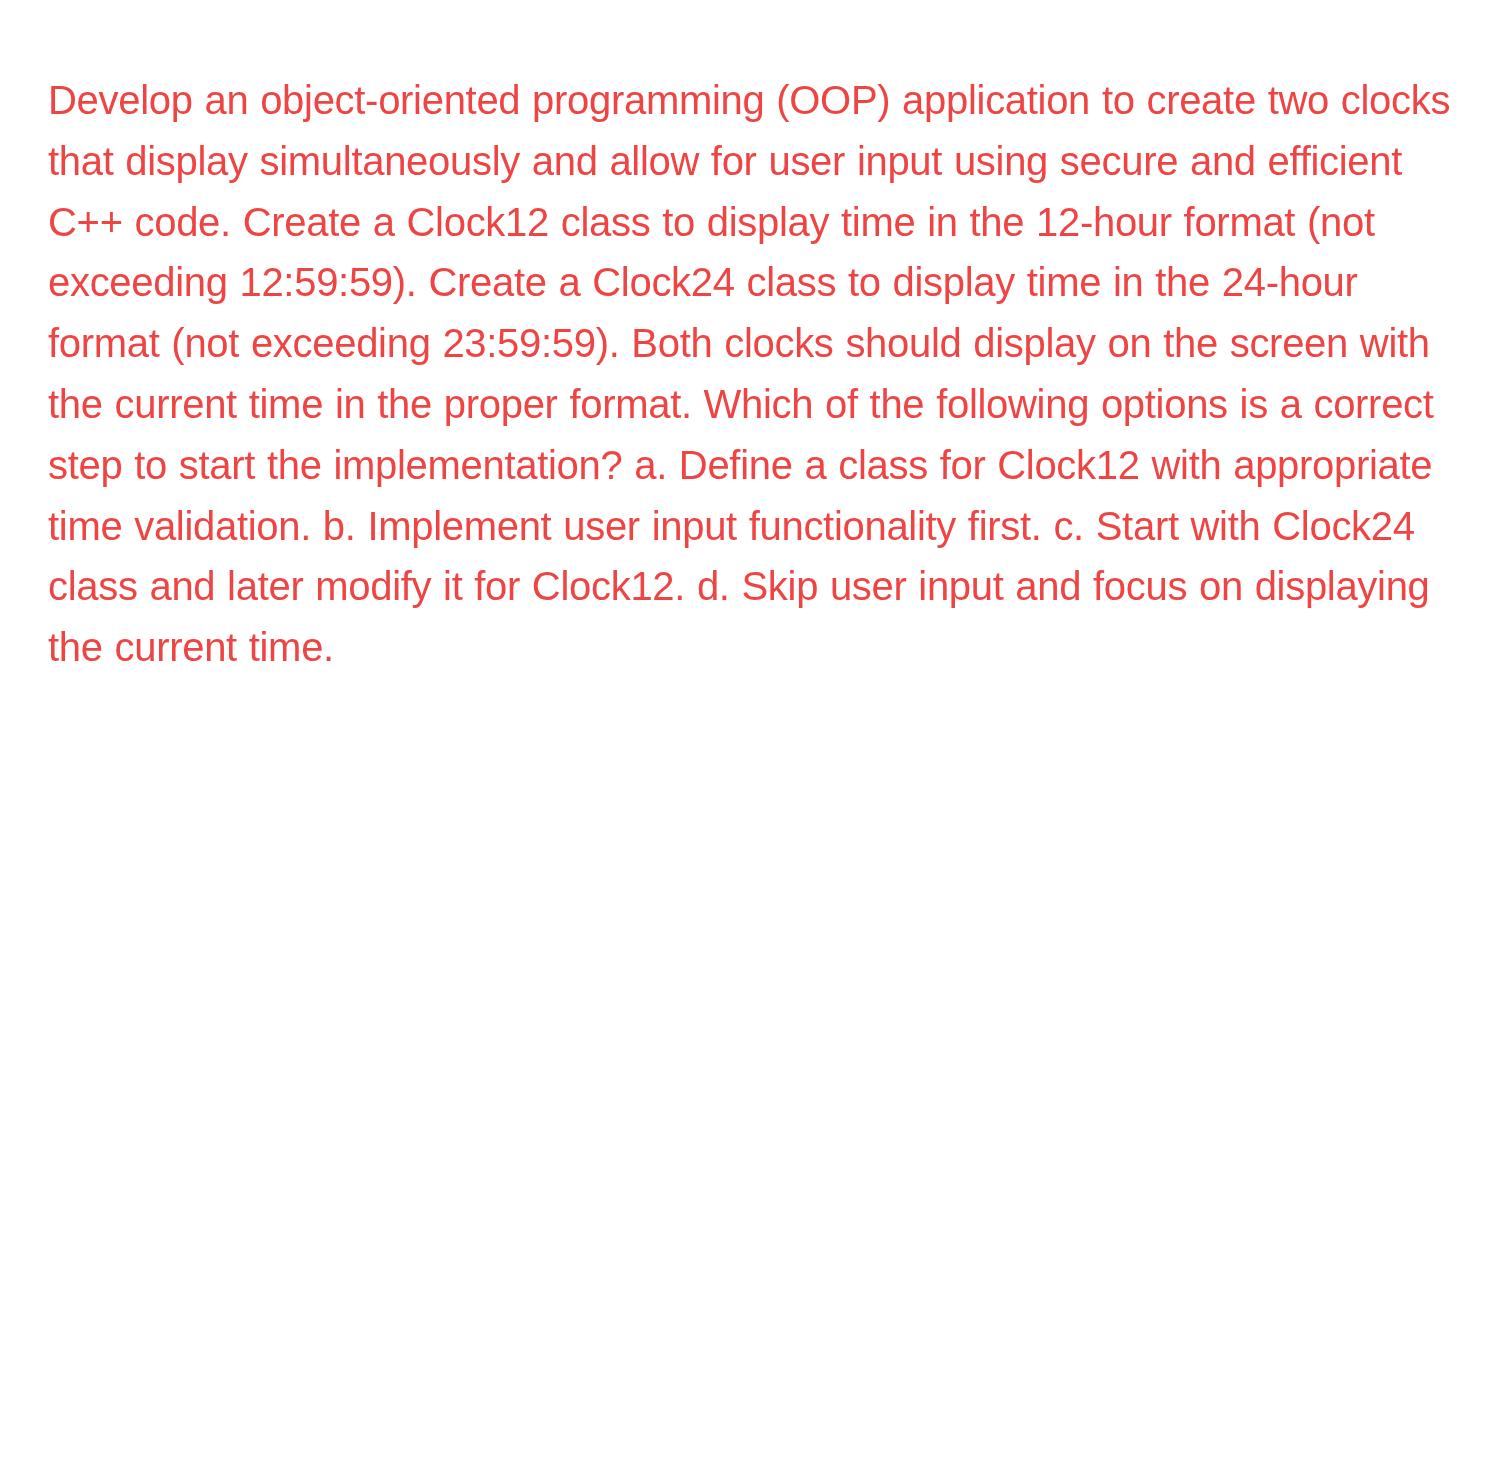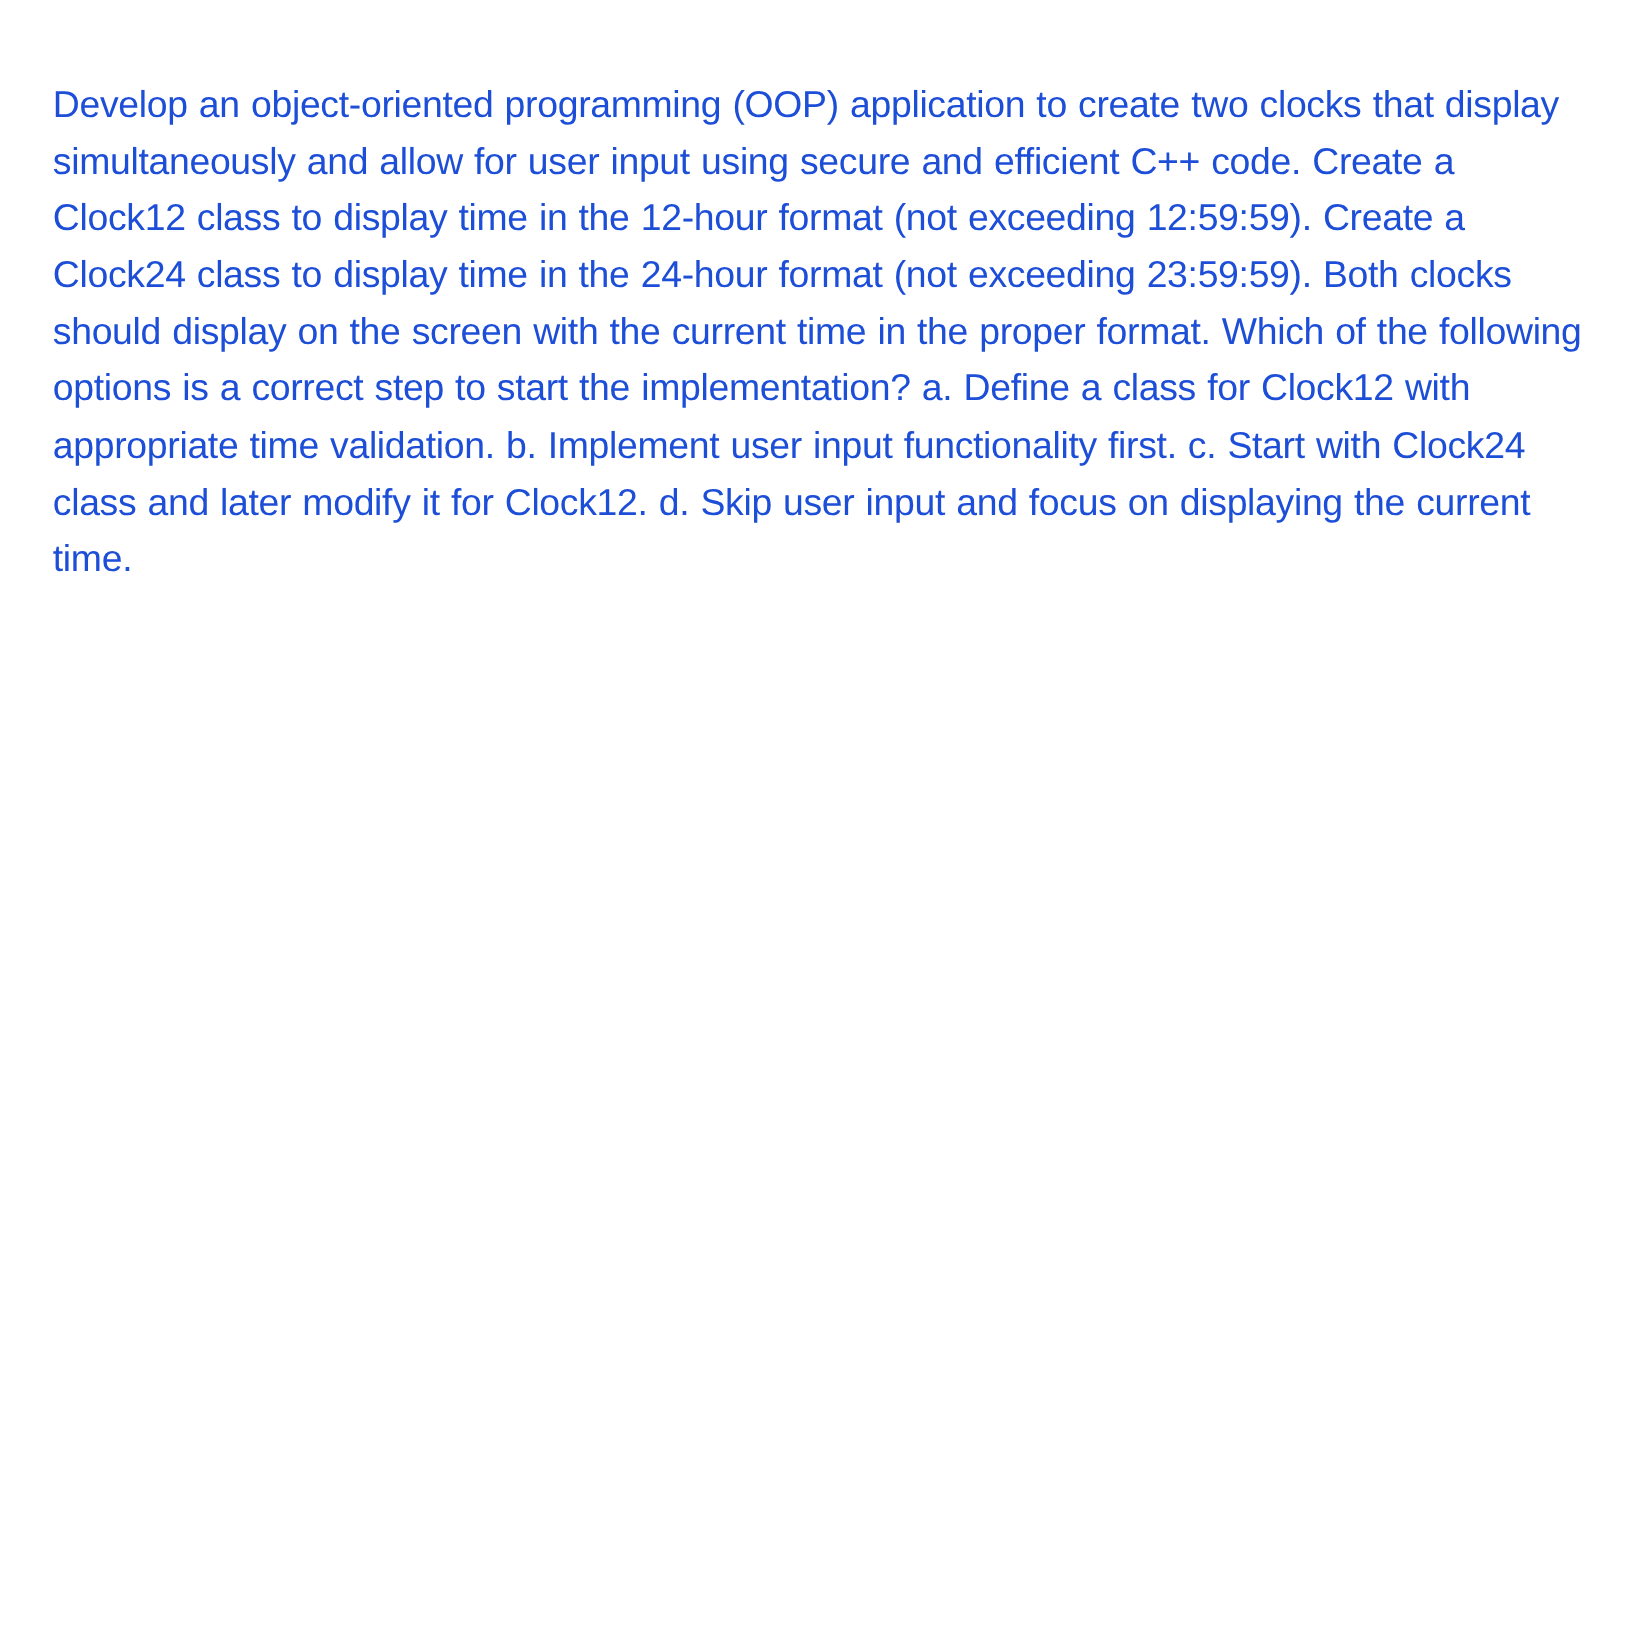--- a/index.html
+++ b/index.html
@@ -8,23 +8,23 @@
       box-sizing: border-box;
     }
     body {
       background: #ffffff;
       font-family: -apple-system, BlinkMacSystemFont, "Segoe UI", Helvetica, Arial, sans-serif;
       width: 1500px;
       height: 1480px;
       padding: 70px 48px 48px 48px;
     }
     .content {
-      font-size: 34px;
+      font-size: 40px;
       line-height: 1.52;
-      color: #1d4ed8;
+      color: #ef4444;
       letter-spacing: -0.3px;
       word-spacing: 1px;
     }
   </style>
 </head>
 <body>
 
 <div class="content">Develop an object-oriented programming (OOP) application to create two clocks that display simultaneously and allow for user input using secure and efficient C++ code. Create a Clock12 class to display time in the 12-hour format (not exceeding 12:59:59). Create a Clock24 class to display time in the 24-hour format (not exceeding 23:59:59). Both clocks should display on the screen with the current time in the proper format. Which of the following options is a correct step to start the implementation? a. Define a class for Clock12 with appropriate time validation. b. Implement user input functionality first. c. Start with Clock24 class and later modify it for Clock12. d. Skip user input and focus on displaying the current time.</div>
 
 </body></html>

